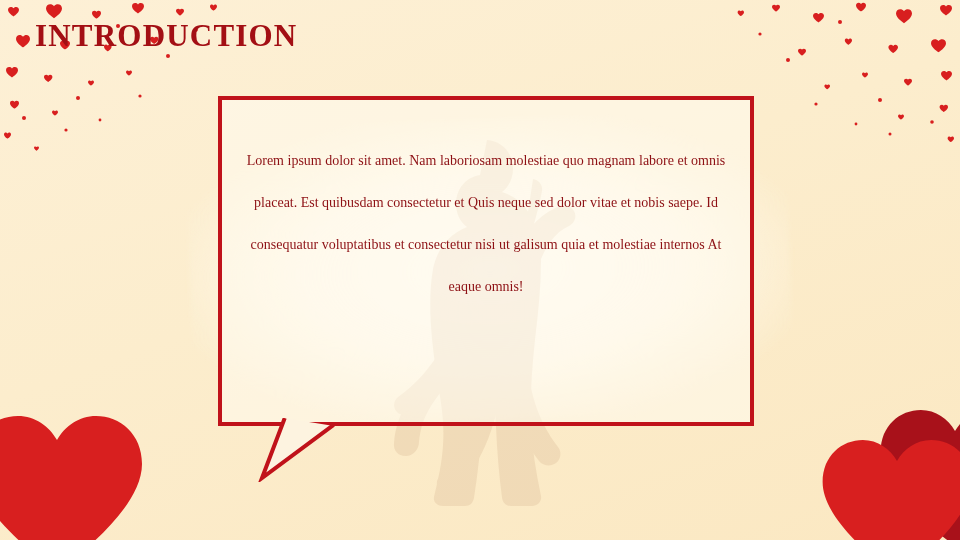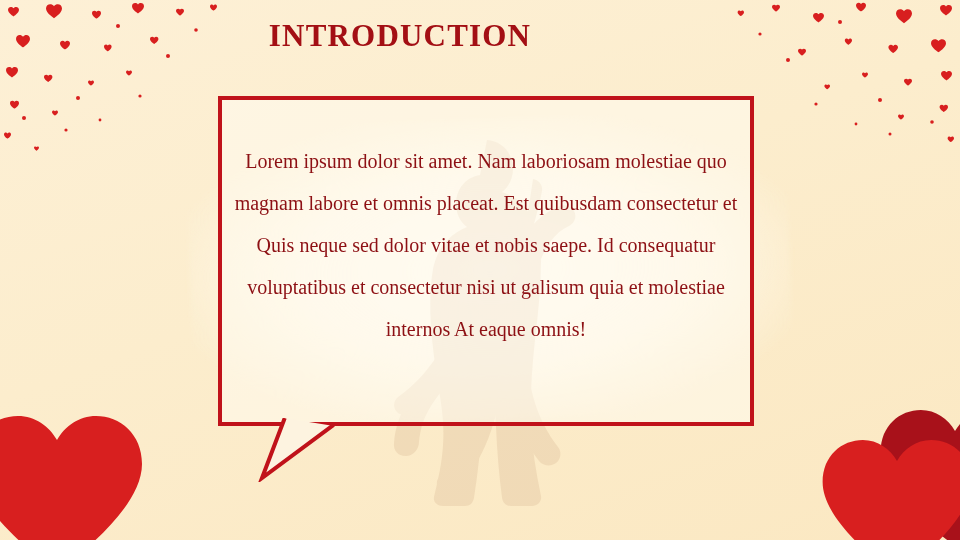--- a/index.html
+++ b/index.html
@@ -62,26 +62,27 @@
   .corner-heart.bl { left: -28px; bottom: -36px; }
   .corner-heart.br1 { right: -12px; bottom: -40px; }
   .corner-heart.br2 { right: -70px; bottom: -10px; }
 
   
   .title {
     position: absolute;
     top: 18px;
     left: 0;
     width: 800px;
-    text-align: center;
+    text-align: left;
     font-size: 31px;
     font-weight: bold;
     letter-spacing: 1.2px;
     color: #a30f14;
     font-family: "Liberation Serif", serif;
+    padding-left: 35px;
   }
 
   
   .bubble-wrap {
     position: absolute;
     left: 218px;
     top: 96px;
     width: 540px;
     height: 380px;
   }
@@ -94,21 +95,21 @@
     box-sizing: border-box;
     border: 4px solid #c0121a;
     background: rgba(255, 251, 240, 0.55);
   }
   .bubble-text {
     position: absolute;
     left: 16px;
     top: 44px;
     width: 504px;
     text-align: center;
-    font-size: 20px;
+    font-size: 14px;
     line-height: 42px;
     color: #8d1014;
     font-family: "Liberation Serif", serif;
   }
   .tail-svg {
     position: absolute;
     left: 20px;
     top: 322px;
     width: 200px;
     height: 64px;

